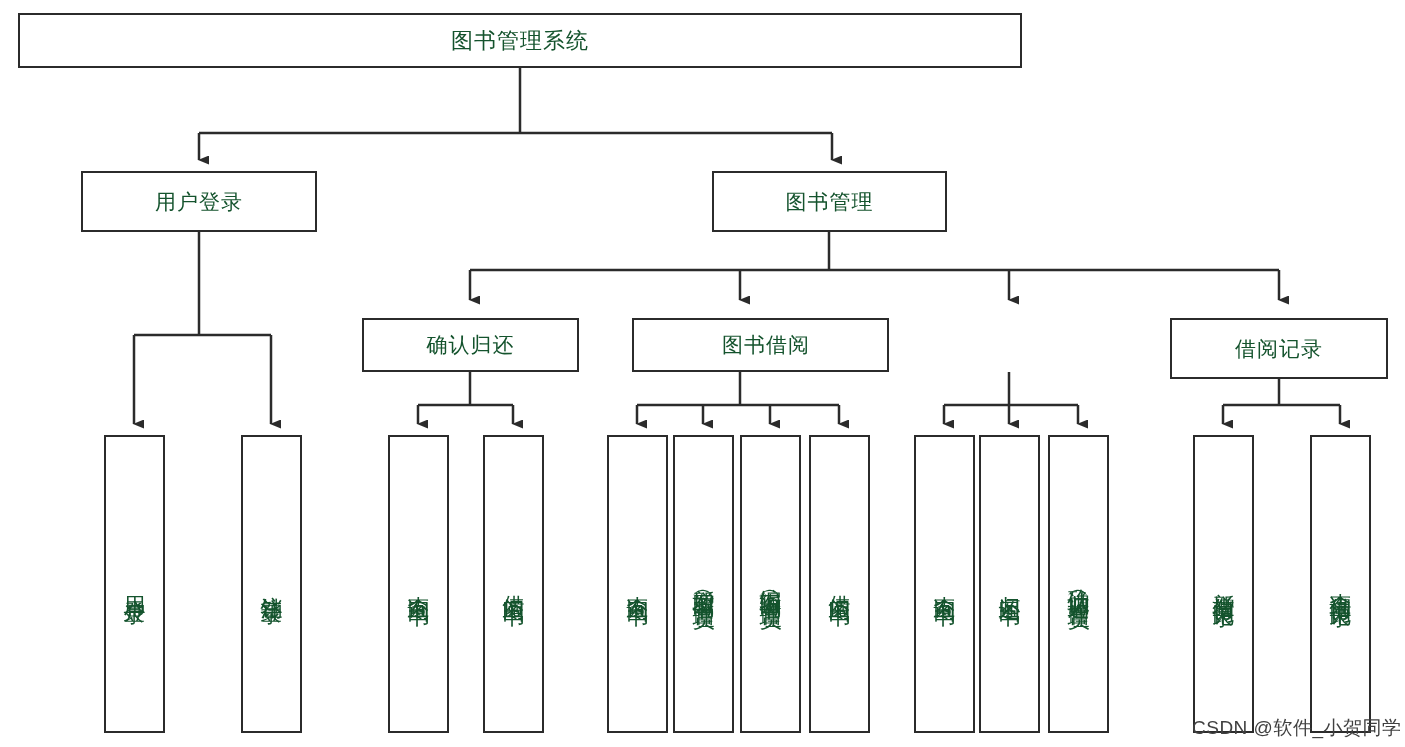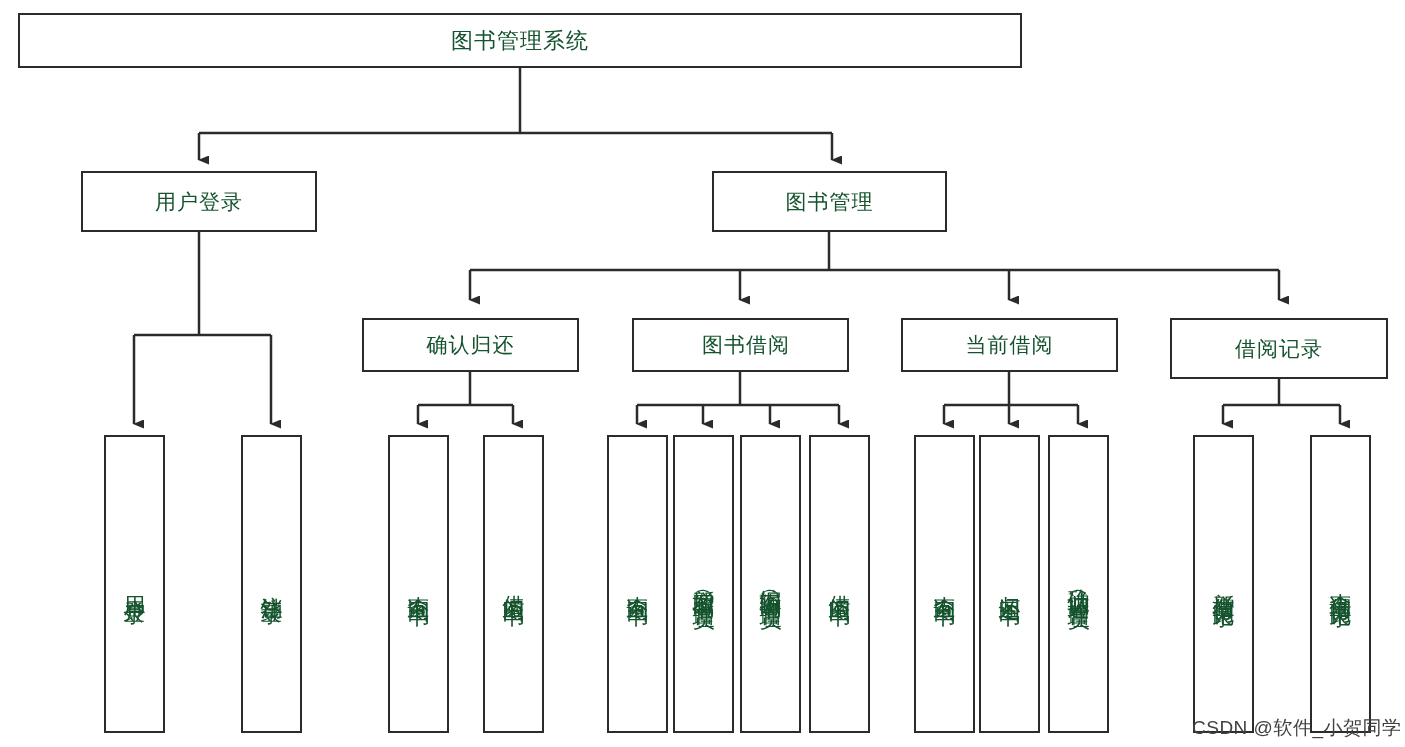--- a/index.html
+++ b/index.html
@@ -127,27 +127,24 @@
   </div>
 
   <div class="node horiz" style="left:712px; top:171px; width:235px; height:61px;">
     <span class="lbl">图书管理</span>
   </div>
 
   <div class="node horiz" style="left:362px; top:318px; width:217px; height:54px;">
     <span class="lbl">确认归还</span>
   </div>
 
-  <div class="node horiz" style="left:632px; top:318px; width:217px; height:54px;padding-left:11px;">
+  <div class="node horiz" style="left:632px; top:318px; width:257px; height:54px;padding-left:11px;">
     <span class="lbl">图书借阅</span>
   </div>
 
-  <div class="node horiz" style="left:901px; top:318px; width:217px; height:54px;">
-    <span class="lbl">当前借阅</span>
-  </div>
 
   <div class="node horiz" style="left:1170px; top:318px; width:218px; height:61px;">
     <span class="lbl">借阅记录</span>
   </div>
 
   <div class="node vert" style="left:104px; top:435px; width:61px; height:298px;">
     <span class="lbl">用户登录</span>
   </div>
 
   <div class="node vert" style="left:241px; top:435px; width:61px; height:298px;">

